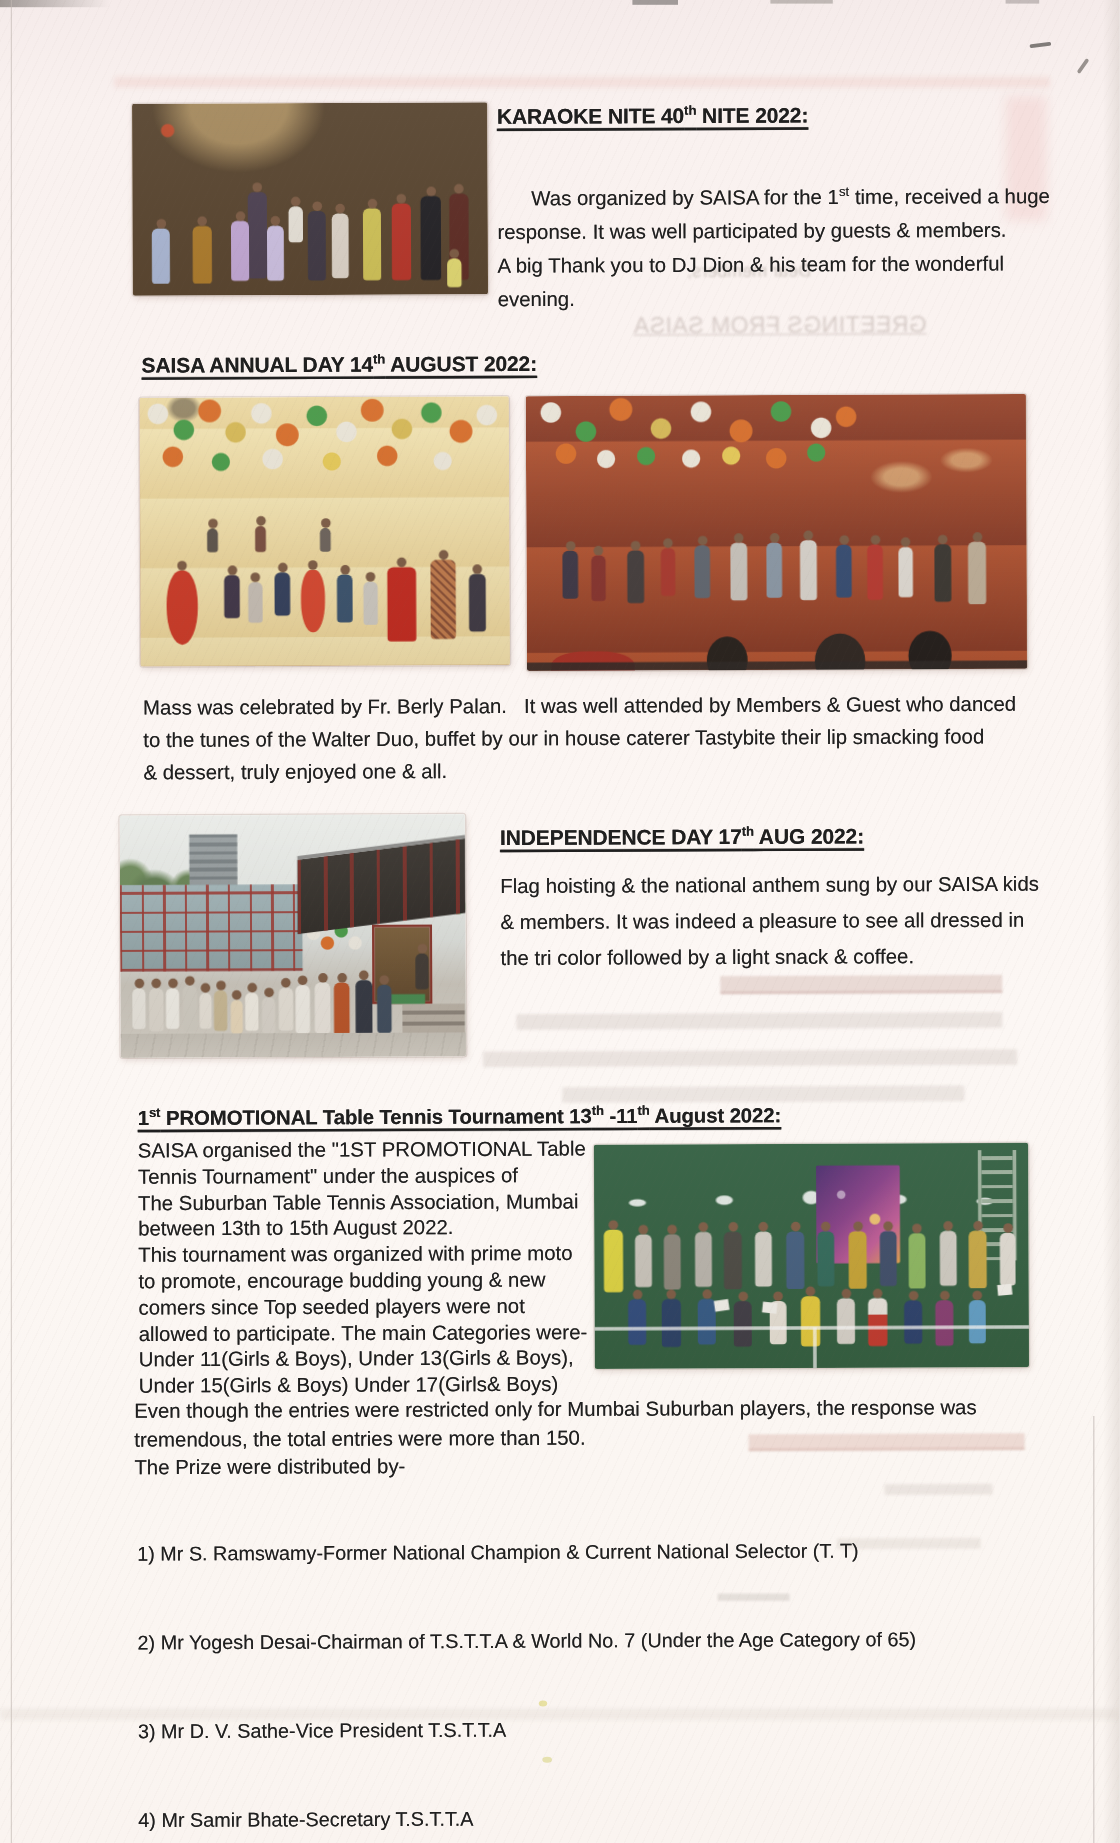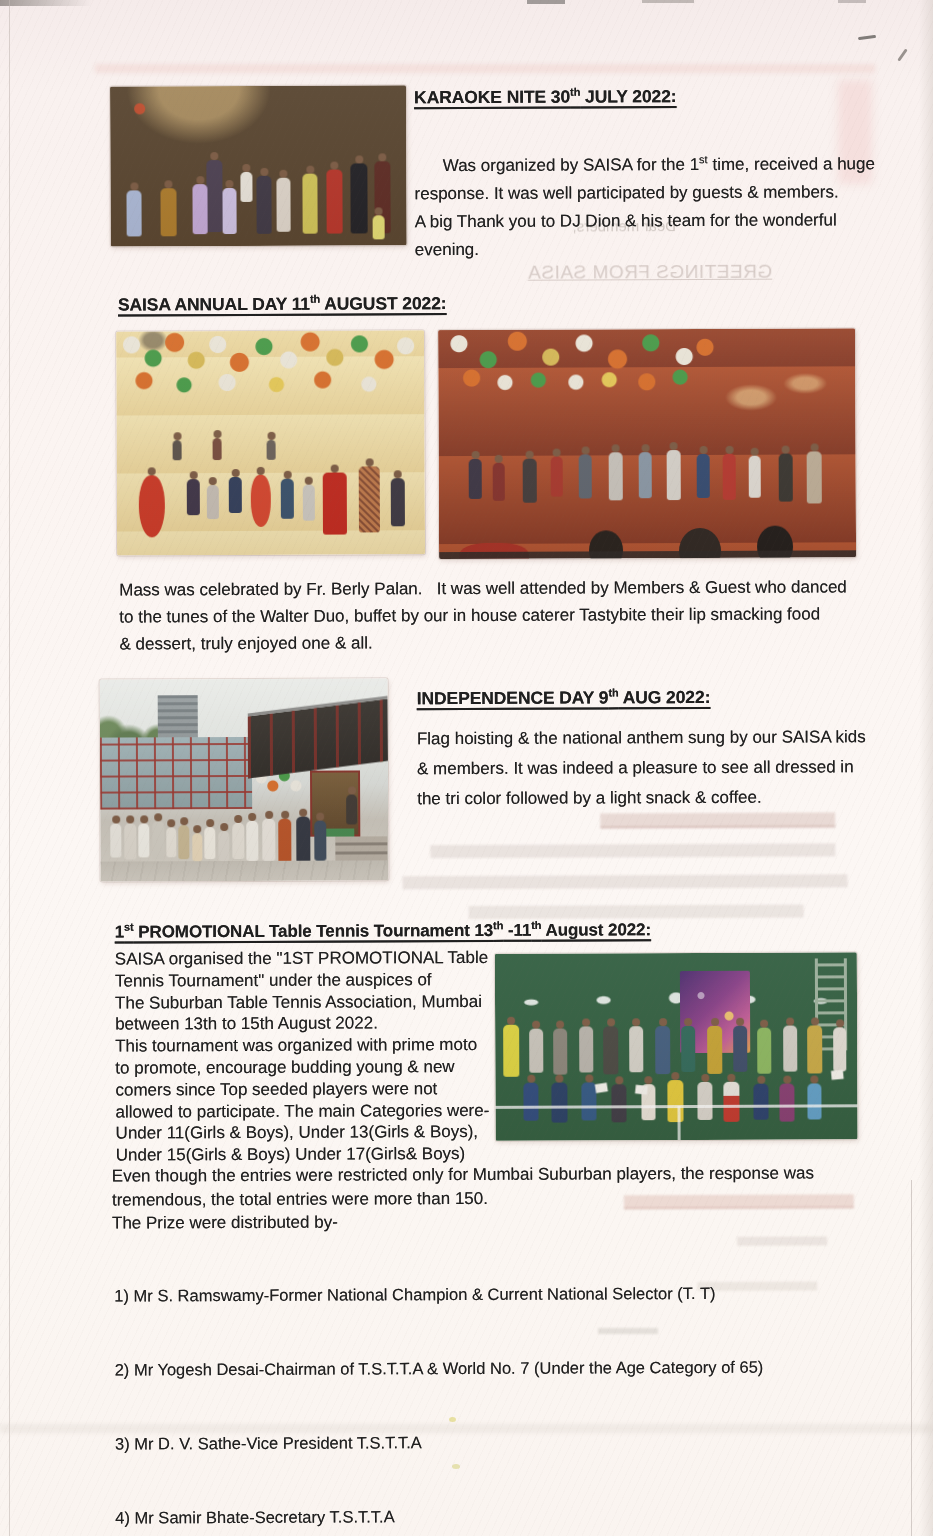--- a/index.html
+++ b/index.html
@@ -161,31 +161,31 @@
         <i class="p" style="left:192px;bottom:12px;width:15px;height:60px;background:#d2c44e;"></i>
         <i class="p" style="left:216px;bottom:12px;width:16px;height:64px;background:#c03024;"></i>
         <i class="p" style="left:240px;bottom:12px;width:17px;height:70px;background:#1e1e24;"></i>
         <i class="p" style="left:264px;bottom:12px;width:16px;height:72px;background:#5e2820;"></i>
         <i class="p" style="left:262px;bottom:6px;width:12px;height:24px;background:#e4dc6a;"></i>
       </div>
       <div class="veil"></div>
     </div>
 
     <div class="h" style="left:417px;top:87px;">
-      <span>KARAOKE NITE 30</span><sup>th</sup><span> JULY 2022:</span>
+      <span>KARAOKE NITE 40</span><sup>th</sup><span> NITE 2022:</span>
     </div>
     <div class="para" style="left:417px;top:124px;width:478px;line-height:28px;">
       <span>Was organized by SAISA for the 1</span><sup>st</sup><span> time, received a huge
 response. It was well participated by guests &amp; members.
 A big Thank you to DJ Dion &amp; his team for the wonderful
 evening.</span>
     </div>
 
     <div class="h" style="left:120px;top:293px;">
-      <span>SAISA ANNUAL DAY 11</span><sup>th</sup><span> AUGUST 2022:</span>
+      <span>SAISA ANNUAL DAY 14</span><sup>th</sup><span> AUGUST 2022:</span>
     </div>
 
     <div class="photo" style="left:118px;top:330px;width:308px;height:224px;">
       <div class="pin annualL">
         <i class="p" style="left:22px;bottom:18px;width:26px;height:62px;background:#d63420;border-radius:45% 45% 50% 50%;"></i>
         <i class="p" style="left:70px;bottom:40px;width:13px;height:36px;background:#3c3248;"></i>
         <i class="p" style="left:90px;bottom:36px;width:12px;height:34px;background:#c6beb4;"></i>
         <i class="p" style="left:112px;bottom:42px;width:13px;height:36px;background:#2e3c5c;"></i>
         <i class="p" style="left:134px;bottom:28px;width:20px;height:52px;background:#e04228;border-radius:42% 42% 48% 48%;"></i>
         <i class="p" style="left:164px;bottom:36px;width:13px;height:40px;background:#34506e;"></i>
@@ -251,21 +251,21 @@
         <i class="p" style="left:178px;bottom:18px;width:13px;height:44px;background:#c05020;"></i>
         <i class="p" style="left:196px;bottom:18px;width:14px;height:46px;background:#2e3440;"></i>
         <i class="p" style="left:214px;bottom:20px;width:12px;height:40px;background:#3a4a5c;"></i>
         <i class="p" style="left:246px;bottom:56px;width:11px;height:30px;background:#3c3630;"></i>
         <i style="left:0;bottom:0;width:100%;height:20px;background:repeating-linear-gradient(100deg,rgba(120,115,105,.18) 0 1px,transparent 1px 14px),linear-gradient(#c6c2b8,#d2cec4);"></i>
       </div>
       <div class="veil"></div>
     </div>
 
     <div class="h" style="left:417px;top:688px;">
-      <span>INDEPENDENCE DAY 9</span><sup>th</sup><span> AUG 2022:</span>
+      <span>INDEPENDENCE DAY 17</span><sup>th</sup><span> AUG 2022:</span>
     </div>
     <div class="para" style="left:417px;top:724px;width:478px;line-height:30px;">Flag hoisting &amp; the national anthem sung by our SAISA kids
 &amp; members. It was indeed a pleasure to see all dressed in
 the tri color followed by a light snack &amp; coffee.</div>
 
     <div class="h" style="left:114px;top:921px;font-size:17px;">
       <span>1</span><sup>st</sup><span> PROMOTIONAL Table Tennis Tournament 13</span><sup>th</sup><span> -11</span><sup>th</sup><span> August 2022:</span>
     </div>
 
     <div class="para" style="left:114px;top:947px;width:410px;line-height:21.8px;">SAISA organised the "1ST PROMOTIONAL Table

